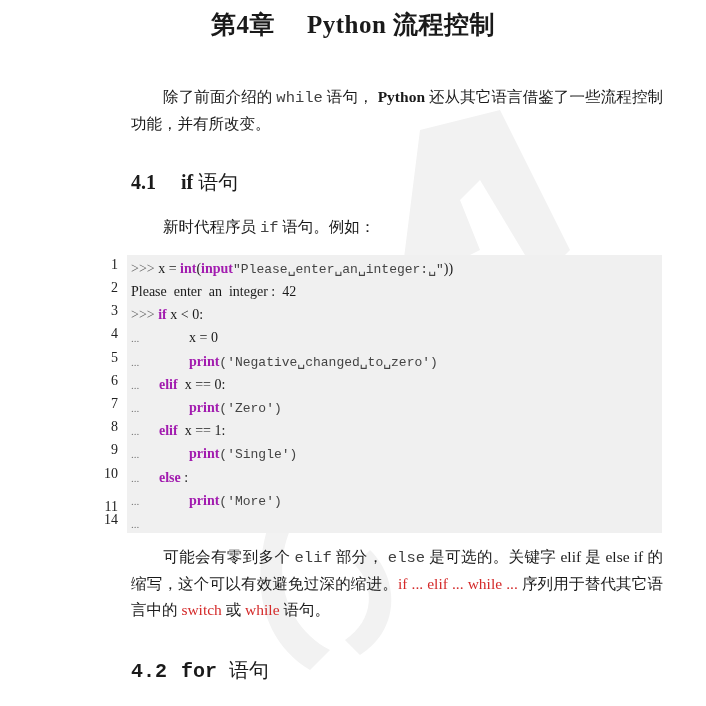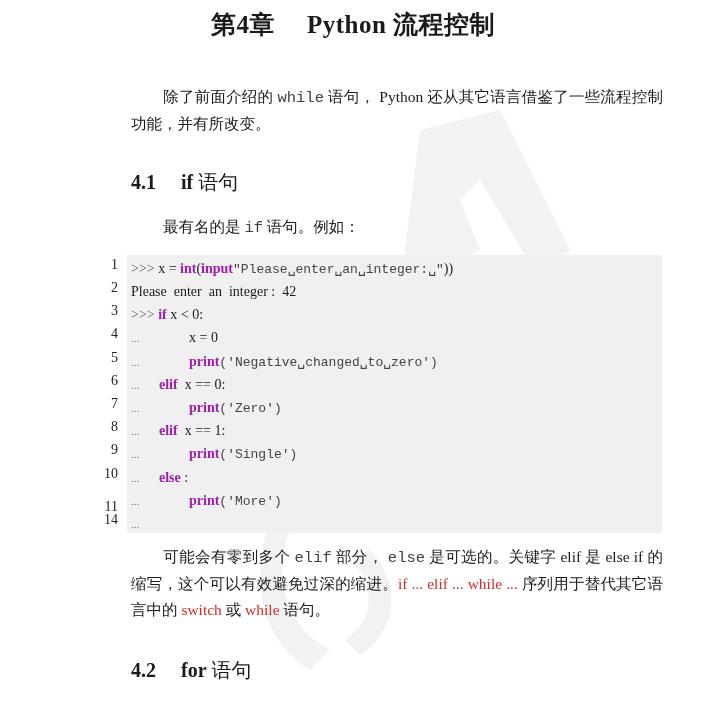--- a/index.html
+++ b/index.html
@@ -21,21 +21,21 @@
   }
   .chapter-title .num { margin-right: 32px; }
 
   .para {
     position: absolute; left: 131px; width: 532px;
     font-size: 15.5px; line-height: 26px; text-align: justify;
   }
   .para .indent { display: inline-block; width: 32px; }
   .kw-blue { color: #404040; font-family: Liberation Mono, monospace; }
   .kw-red { color: #d42a2a; }
-  .bold { font-weight: normal; }
+  .bold { font-weight: bold; }
 
   .section {
     position: absolute; left: 131px; font-size: 20px; font-weight: bold;
   }
   .section .sec-num { display: inline-block; width: 50px; }
 
   .code-block {
     position: absolute; left: 127px; top: 255px; width: 535px; height: 278px;
     background: #f0f0f0;
   }
@@ -75,21 +75,21 @@
 
   <div class="para" style="top:84px;">
     <span class="indent"></span><span>除了前面介绍的 </span><span class="kw-blue">while</span><span> 语句， </span><span class="bold">Python</span><span> 还从其它语言借鉴了一些流程控制功能，并有所改变。</span>
   </div>
 
   <div class="section" style="top:169px;">
     <span class="sec-num">4.1</span><span>if</span><span style="font-weight:normal;"> 语句</span>
   </div>
 
   <div class="para" style="top:214px;">
-    <span class="indent"></span><span>最有名的是 </span><span class="kw-blue">if</span><span> 语句。例如：</span>
+    <span class="indent"></span><span>新时代程序员 </span><span class="kw-blue">if</span><span> 语句。例如：</span>
   </div>
 
   <div>
     <div class="line-num" style="top:257px;">1</div>
     <div class="line-num" style="top:280px;">2</div>
     <div class="line-num" style="top:303px;">3</div>
     <div class="line-num" style="top:326px;">4</div>
     <div class="line-num" style="top:350px;">5</div>
     <div class="line-num" style="top:373px;">6</div>
     <div class="line-num" style="top:396px;">7</div>
@@ -123,17 +123,17 @@
 
     <div class="code-line" style="top:234px;"><span class="dots">...</span><span style="display:inline-block;width:30px;"></span><span class="kw">print</span><span class="mono">('More')</span></div>
 
     <div class="code-line" style="top:257px;"><span class="dots">...</span></div>
   </div>
 
   <div class="para" style="top:544px;">
     <span class="indent"></span><span>可能会有零到多个 </span><span class="kw-blue">elif</span><span> 部分， </span><span class="kw-blue">else</span><span> 是可选的。关键字 elif 是 else if 的缩写，这个可以有效避免过深的缩进。</span><span class="kw-red">if ... elif ... while ...</span><span> 序列用于替代其它语言中的 </span><span class="kw-red">switch</span><span> 或 </span><span class="kw-red">while</span><span> 语句。</span>
   </div>
 
-  <div class="section" style="top:657px;">
+  <div class="section" style="top:657px;font-family:Liberation Mono, monospace;">
     <span class="sec-num">4.2</span><span>for</span><span style="font-weight:normal;"> 语句</span>
   </div>
 
 </div>
 
 </body></html>

